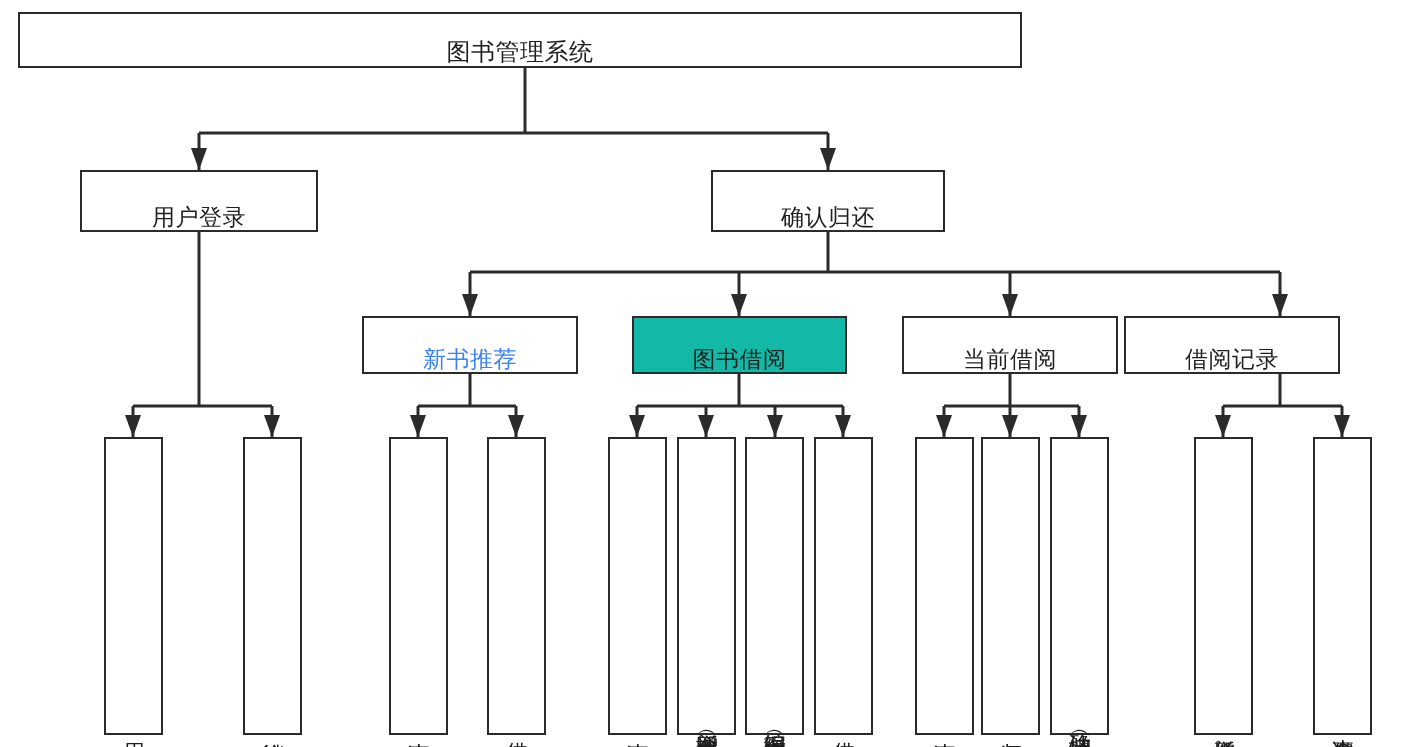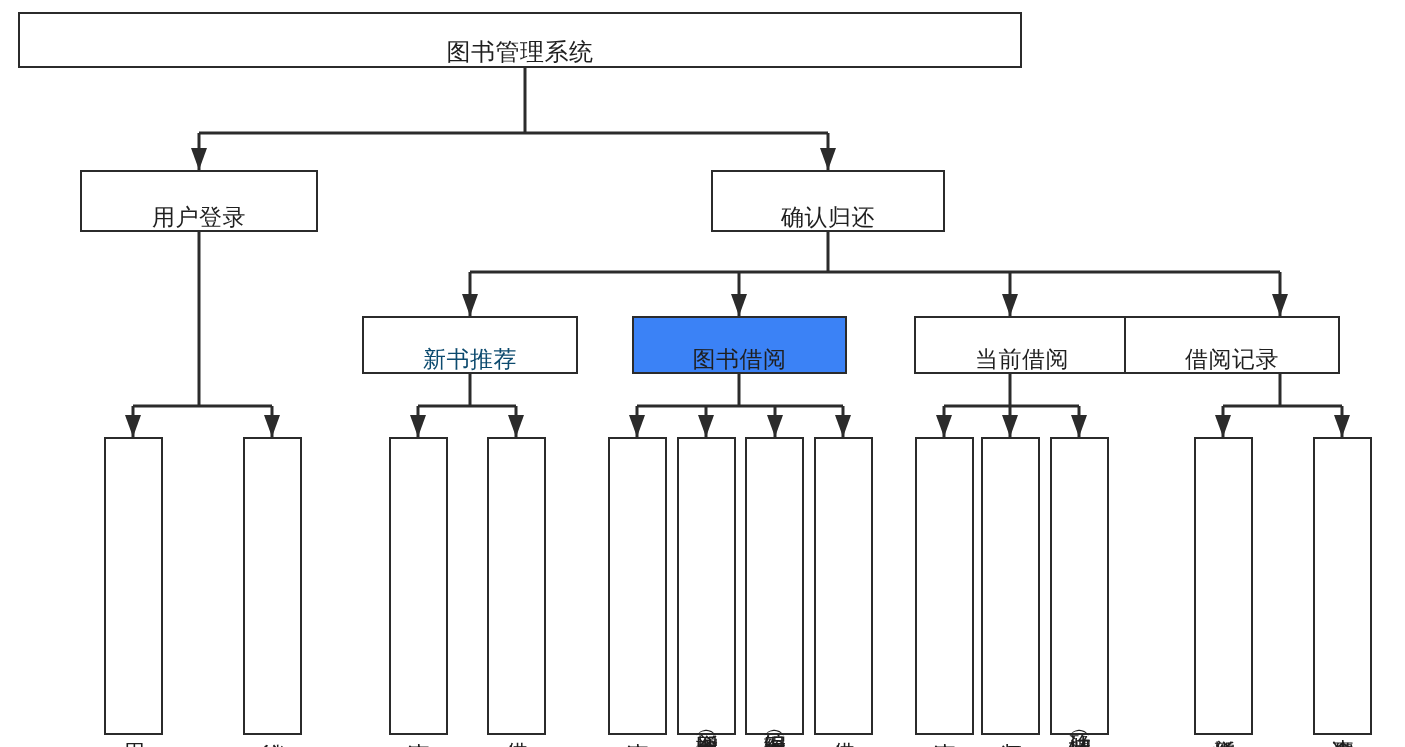--- a/index.html
+++ b/index.html
@@ -131,26 +131,26 @@
       <div class="node root" style="left: 18px; top: 12px; width: 1004px; height: 56px; border-color: rgb(43, 43, 43); background: rgb(255, 255, 255);">
         <div class="node-label" style="color: rgb(31, 31, 31);">图书管理系统</div>
       </div>
       <div class="node" style="left: 80px; top: 170px; width: 238px; height: 62px; border-color: rgb(43, 43, 43); background: rgb(255, 255, 255);">
         <div class="node-label" style="color: rgb(31, 31, 31);">用户登录</div>
       </div>
       <div class="node" style="left: 711px; top: 170px; width: 234px; height: 62px; border-color: rgb(43, 43, 43); background: rgb(255, 255, 255);">
         <div class="node-label" style="color: rgb(31, 31, 31);">确认归还</div>
       </div>
       <div class="node" style="left: 362px; top: 316px; width: 216px; height: 58px; border-color: rgb(43, 43, 43); background: rgb(255, 255, 255);">
-        <div class="node-label" style="color: #0c4a6e;">新书推荐</div>
+        <div class="node-label" style="color: #3b82f6;">新书推荐</div>
       </div>
-      <div class="node" style="left: 632px; top: 316px; width: 215px; height: 58px; border-color: rgb(43, 43, 43); background: #3b82f6;">
+      <div class="node" style="left: 632px; top: 316px; width: 215px; height: 58px; border-color: rgb(43, 43, 43); background: #14b8a6;">
         <div class="node-label" style="color: rgb(31, 31, 31);">图书借阅</div>
       </div>
-      <div class="node" style="left: 902px; top: 316px; width: 216px; height: 58px; border-color: rgb(43, 43, 43); background: rgb(255, 255, 255); margin-left: 12px;">
+      <div class="node" style="left: 902px; top: 316px; width: 216px; height: 58px; border-color: rgb(43, 43, 43); background: rgb(255, 255, 255);">
         <div class="node-label" style="color: rgb(31, 31, 31);">当前借阅</div>
       </div>
       <div class="node" style="left: 1124px; top: 316px; width: 216px; height: 58px; border-color: rgb(43, 43, 43); background: rgb(255, 255, 255);">
         <div class="node-label" style="color: rgb(31, 31, 31);">借阅记录</div>
       </div>
       <div class="node leaf" style="left: 104px; top: 437px; width: 59px; height: 298px; border-color: rgb(43, 43, 43); background: rgb(255, 255, 255);">
         <div class="node-label" style="color: rgb(31, 31, 31);">用户登录</div>
       </div>
       <div class="node leaf" style="left: 243px; top: 437px; width: 59px; height: 298px; border-color: rgb(43, 43, 43); background: rgb(255, 255, 255);">
         <div class="node-label" style="color: rgb(31, 31, 31);">注销登录</div>

